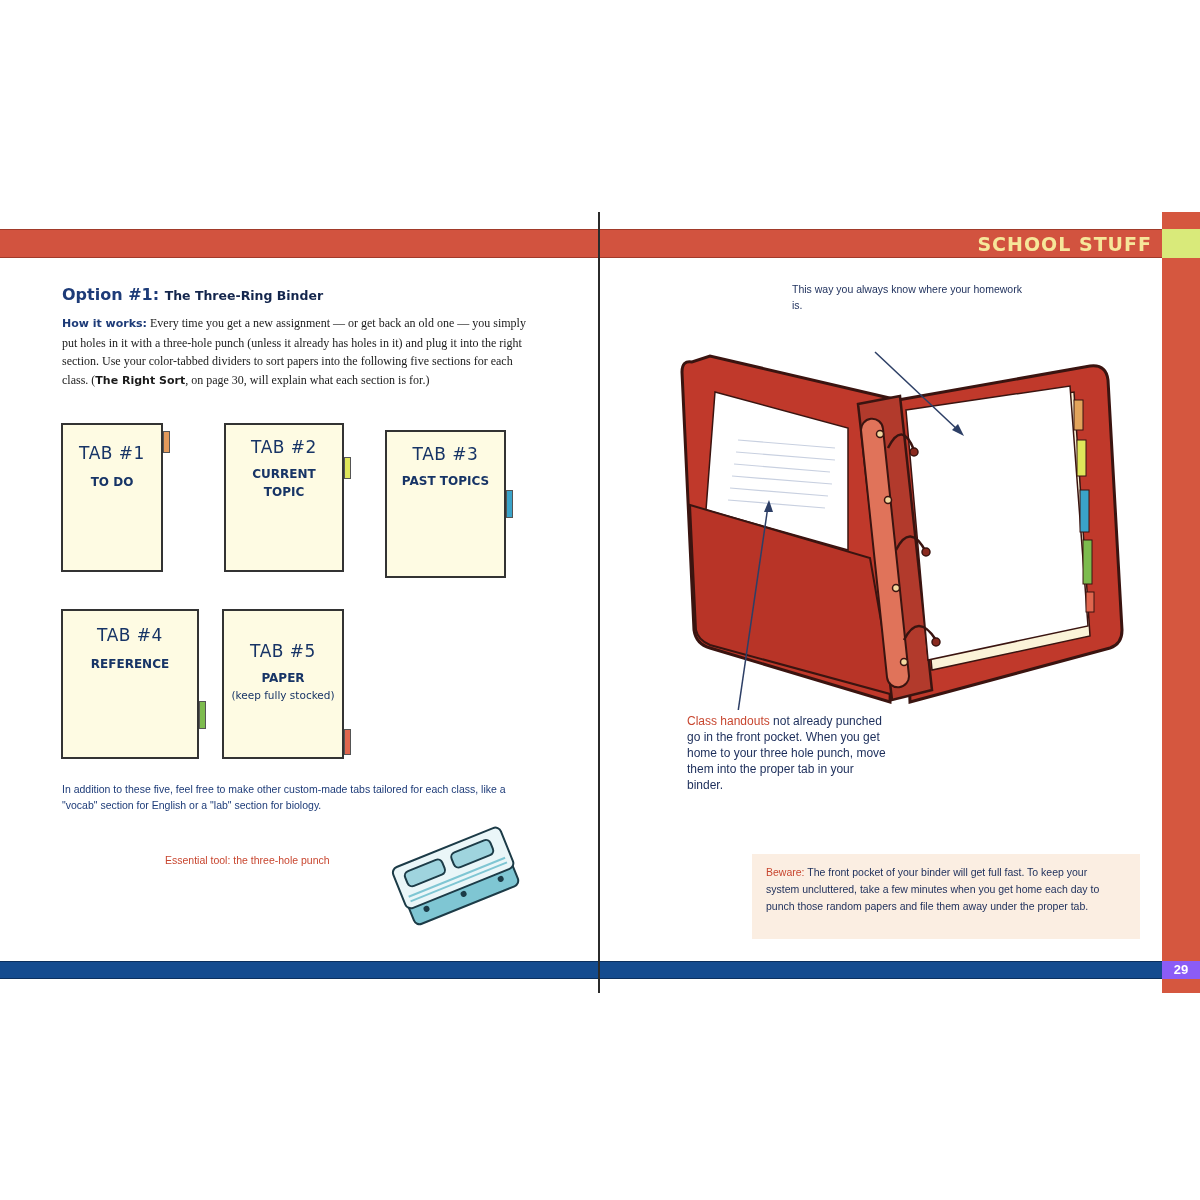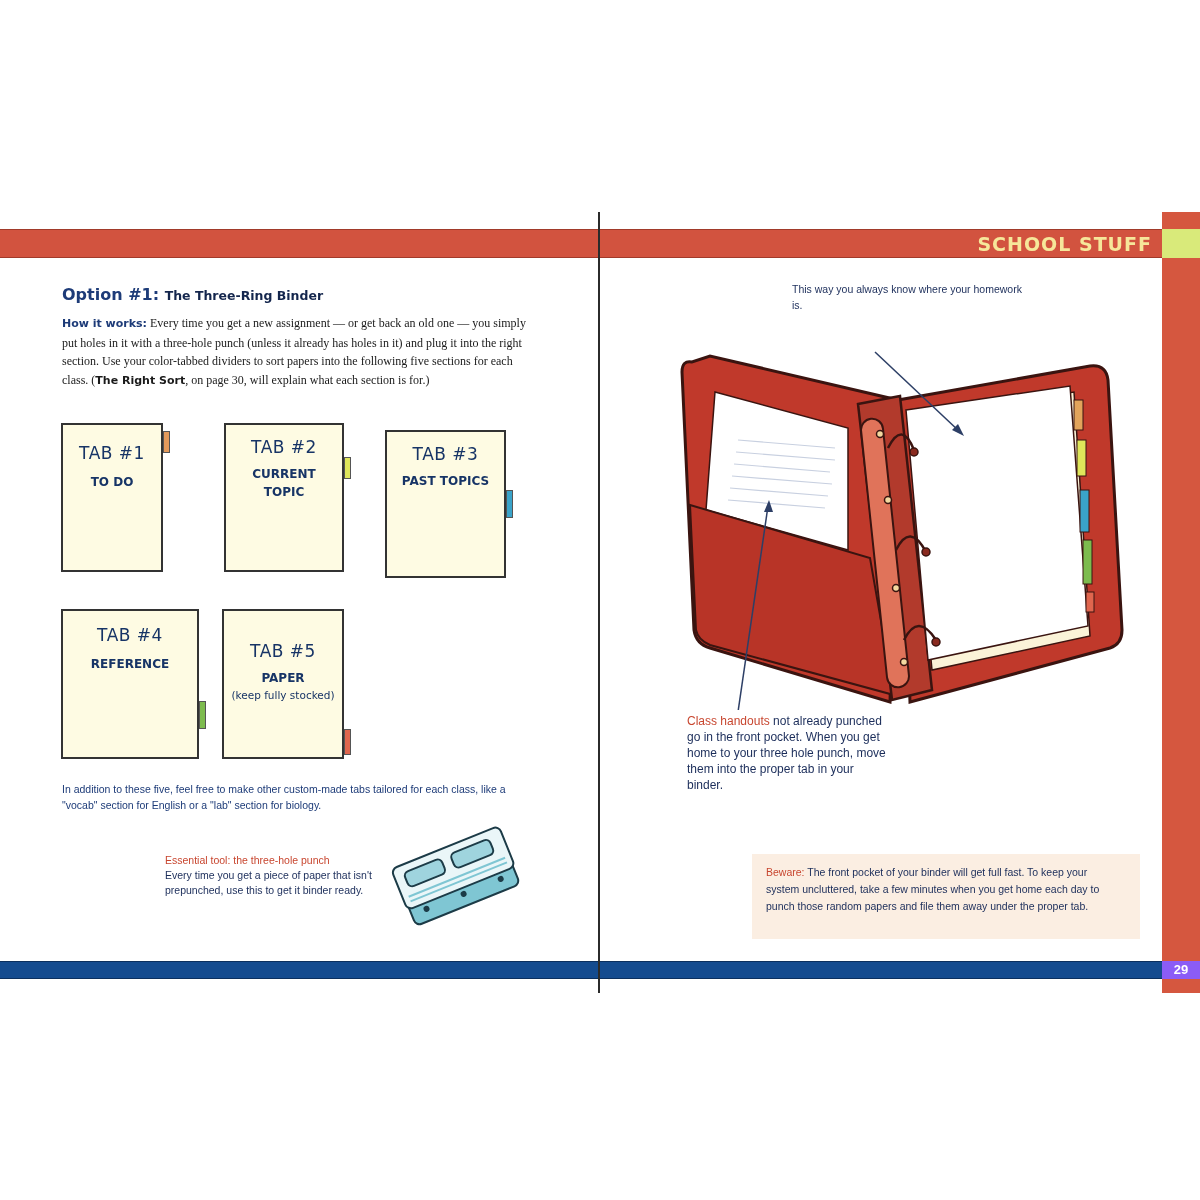--- a/index.html
+++ b/index.html
@@ -88,21 +88,20 @@
   <div class="t1" style="margin-top:30px;">TAB #5</div>
   <div class="t2" style="margin-top:8px;">PAPER</div>
   <div class="t3">(keep fully stocked)</div>
   <div class="tab" style="right:-9px;top:118px;height:26px;background:#e0664e;"></div>
 </div>
 
 <div class="abs note">In addition to these five, feel free to make other custom-made tabs tailored for each class, like a "vocab" section for English or a "lab" section for biology.</div>
 
 <div class="abs tip">
   <div class="hl">Essential tool: the three-hole punch</div>
-  <div>Every time you get a piece of paper that isn't prepunched, use this to get it binder ready.</div>
 </div>
 
 <svg class="abs" style="left:388px;top:815px;" width="140" height="130" viewBox="0 0 140 130">
   <g transform="rotate(-22 70 65)">
     <rect x="14" y="58" width="112" height="34" rx="6" fill="#7fc6d3" stroke="#1c3b47" stroke-width="2"></rect>
     <rect x="12" y="30" width="116" height="44" rx="6" fill="#eaf6f8" stroke="#1c3b47" stroke-width="2"></rect>
     <rect x="22" y="38" width="40" height="16" rx="5" fill="#9fd4de" stroke="#1c3b47" stroke-width="2"></rect>
     <rect x="72" y="38" width="42" height="16" rx="5" fill="#9fd4de" stroke="#1c3b47" stroke-width="2"></rect>
     <line x1="18" y1="62" x2="122" y2="62" stroke="#7fc6d3" stroke-width="2"></line>
     <line x1="18" y1="67" x2="122" y2="67" stroke="#7fc6d3" stroke-width="2"></line>

